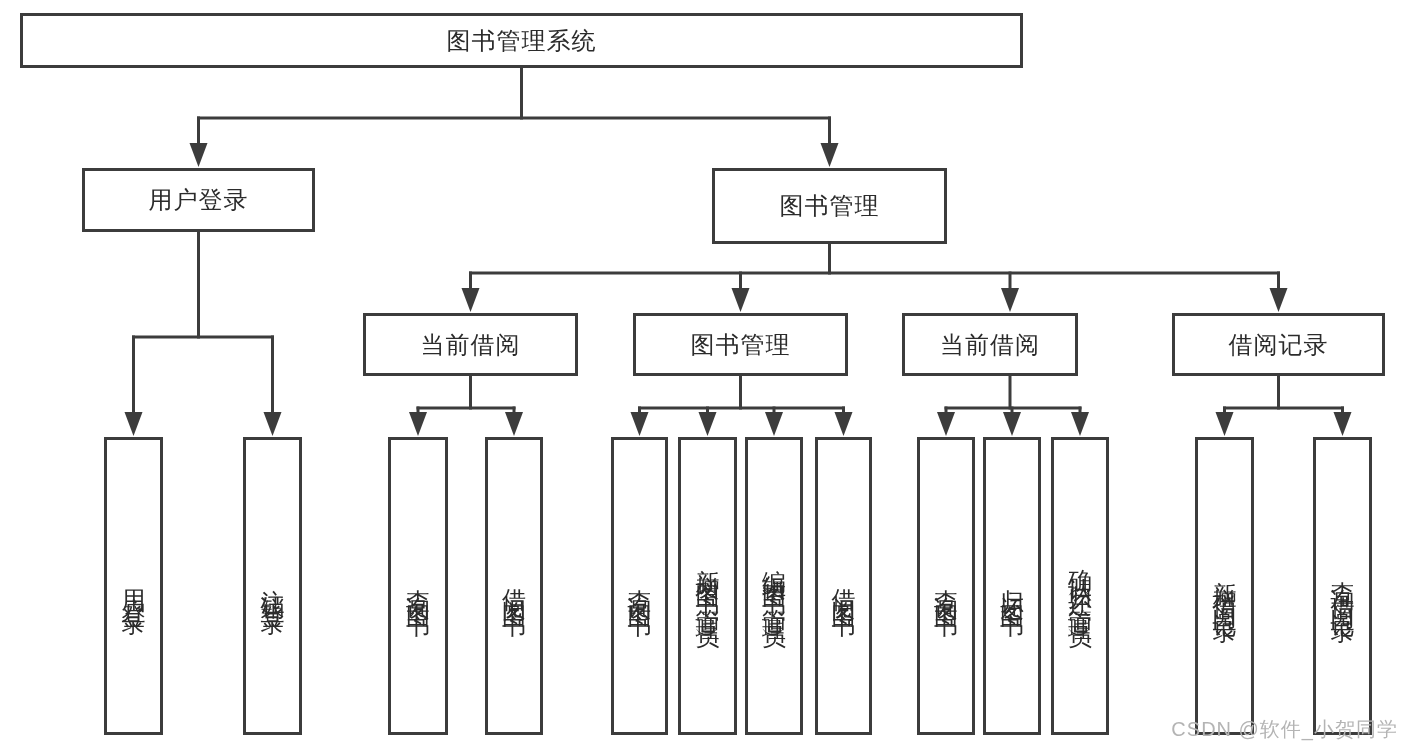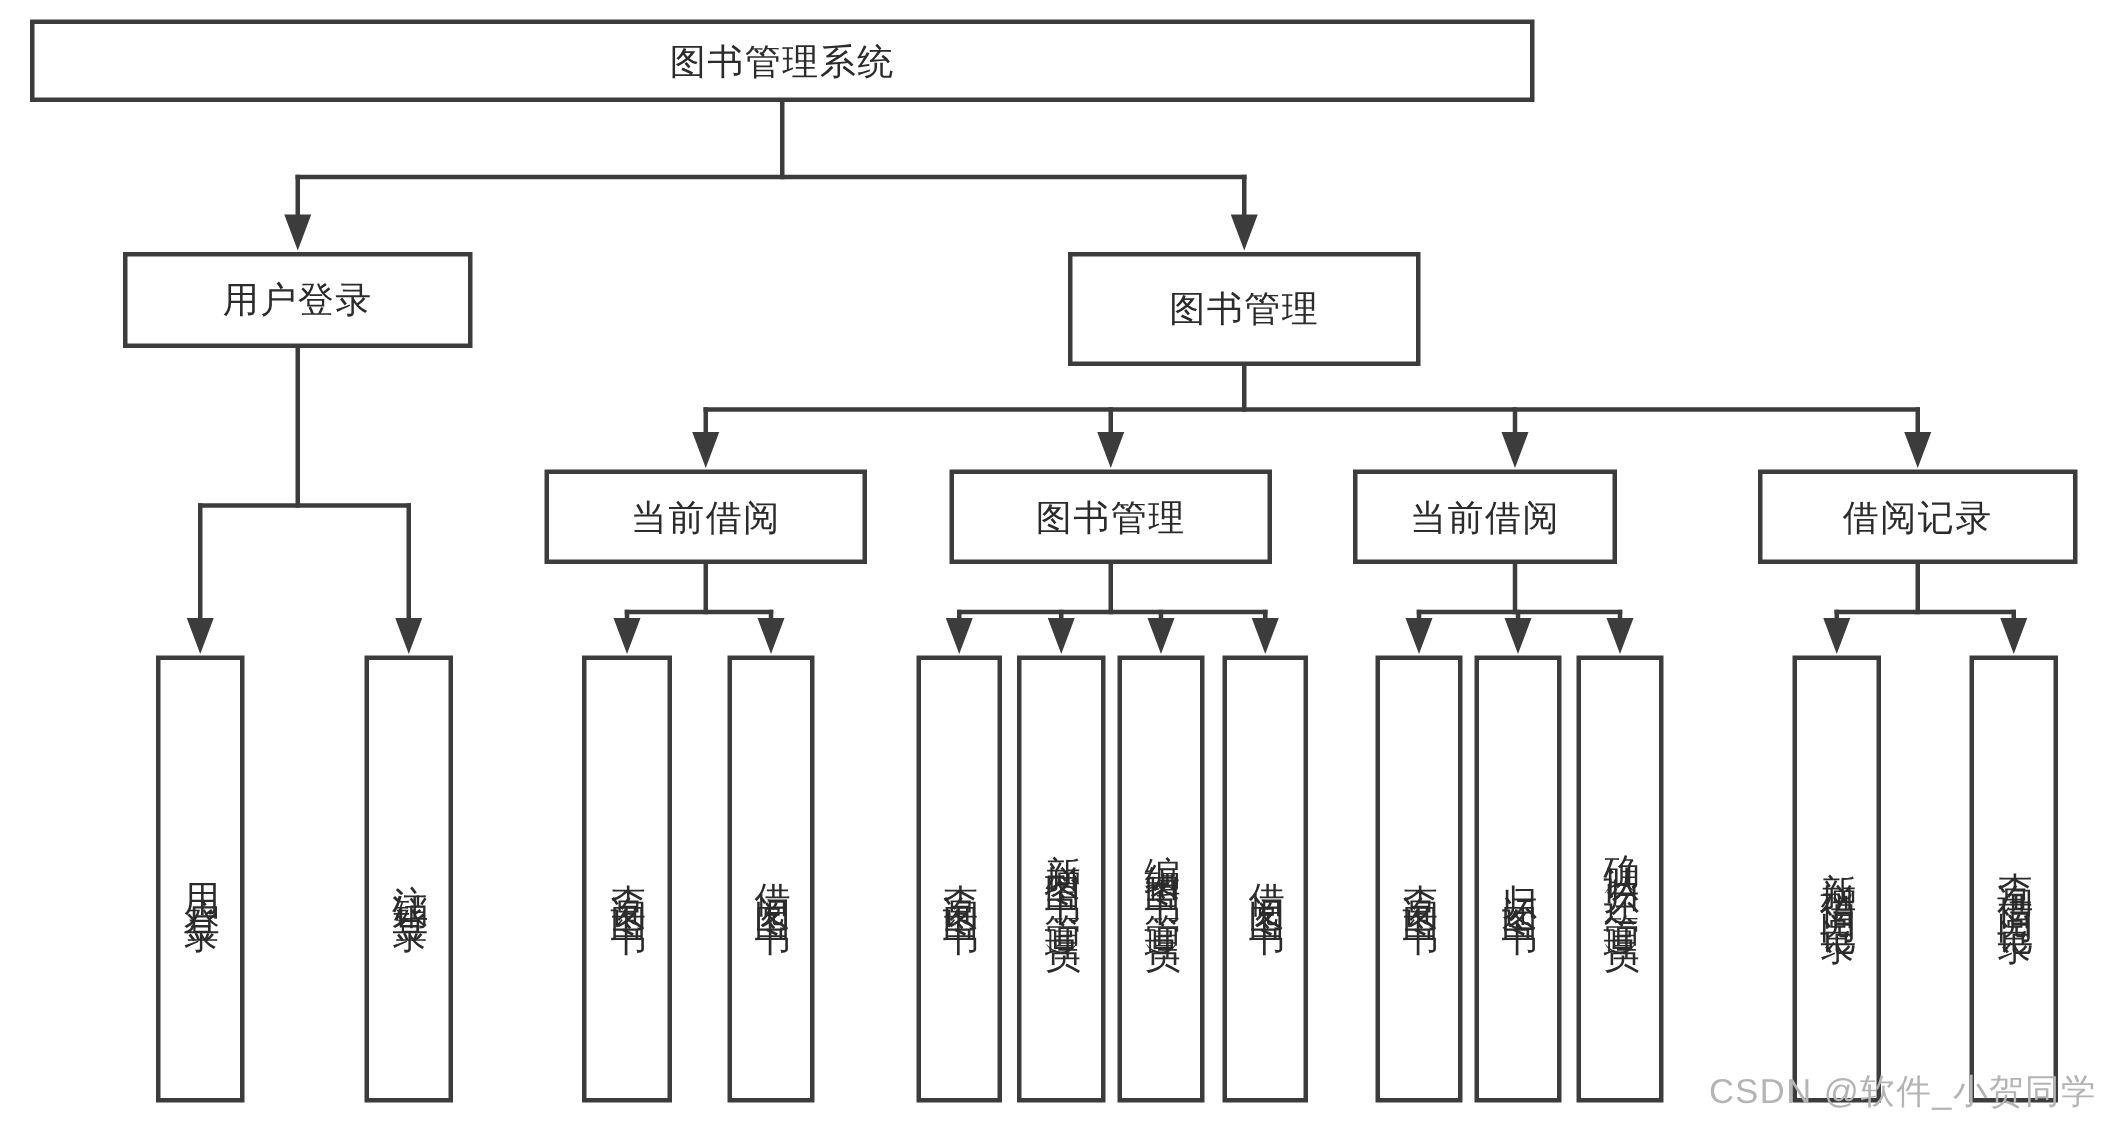--- a/index.html
+++ b/index.html
@@ -15,21 +15,21 @@
     color:var(--text,#2b2b2b);
   }
   .hlabel{font-size:24px;letter-spacing:1px;white-space:nowrap;}
   .leaf{top:437px;height:298px;}
   .vtext{
     writing-mode:vertical-rl;text-orientation:mixed;
     font-size:24px;letter-spacing:8px;line-height:1;white-space:nowrap;
   }
   .watermark{
     position:absolute;right:7px;bottom:4px;
-    font-size:23px;letter-spacing:1px;color:var(--watermark,#b4b4b4);white-space:nowrap;
+    font-size:20px;letter-spacing:1px;color:var(--watermark,#b4b4b4);white-space:nowrap;
   }
 </style>
 </head>
 <body>
 
 <div class="canvas">
 
   <svg class="wires" viewBox="0 0 1405 747" aria-hidden="true">
     <g stroke="#3c3c3c" stroke-width="3" fill="none" stroke-linecap="square">
 

